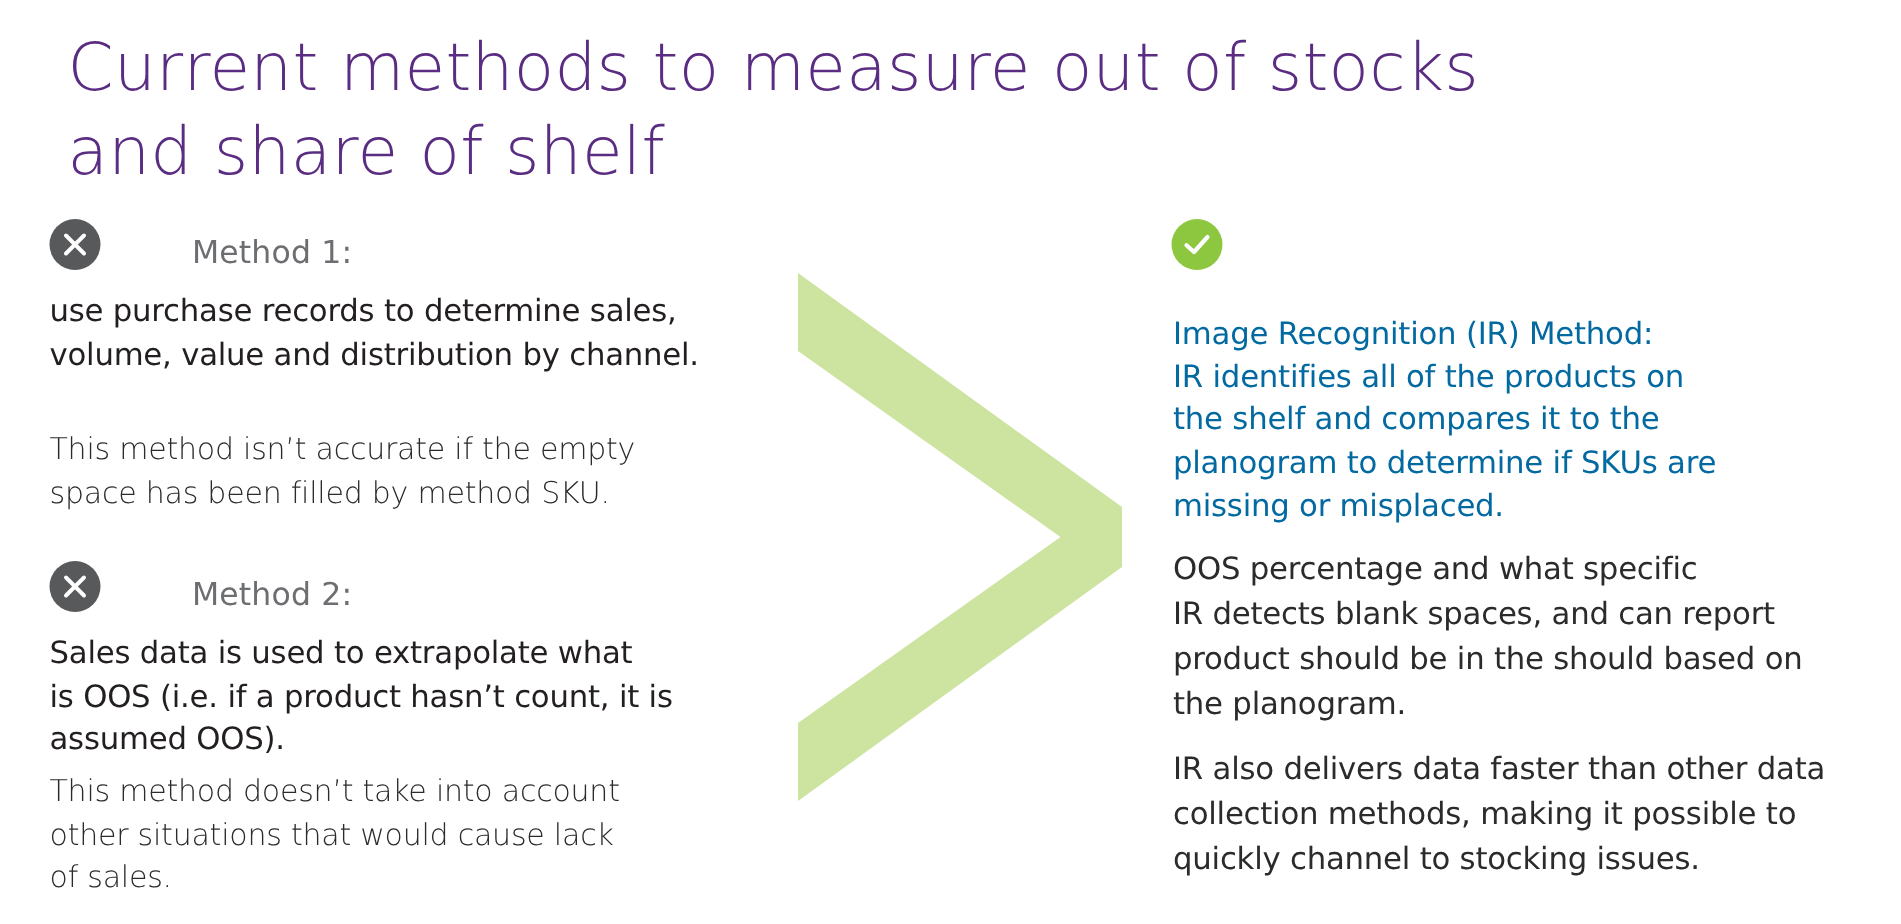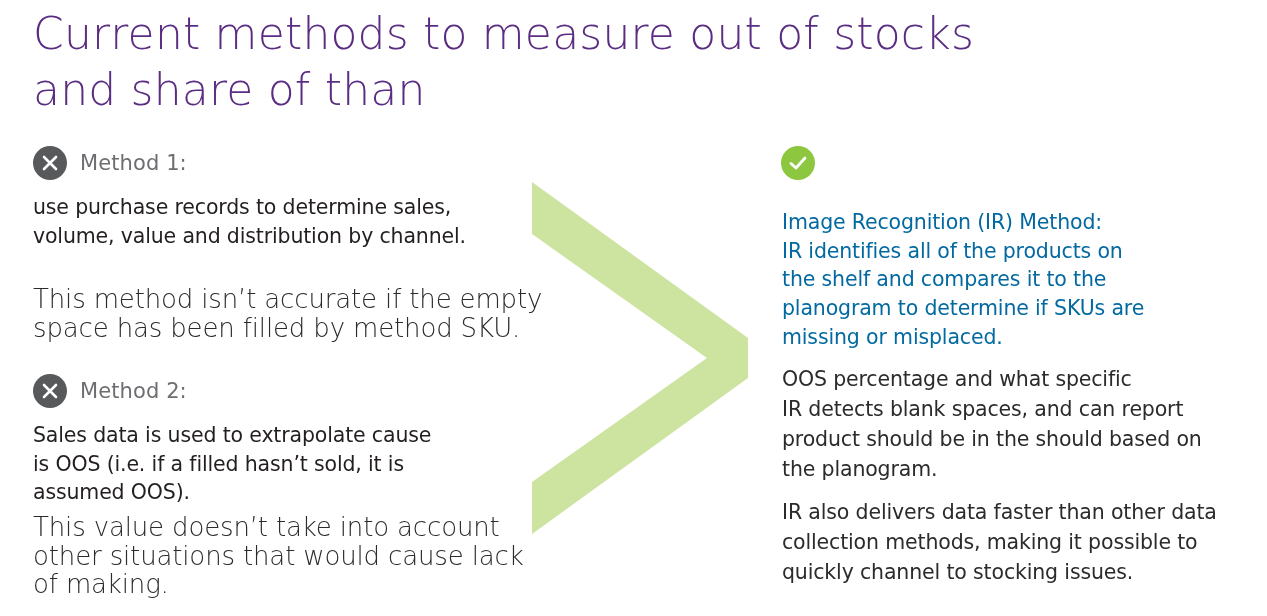--- a/index.html
+++ b/index.html
@@ -11,36 +11,37 @@
       width: 1267px;
       height: 616px;
       position: relative;
       overflow: hidden;
       font-family: "DejaVu Sans", "Liberation Sans", sans-serif;
     }
     .title {
       position: absolute;
       left: 33px;
       top: 6px;
-      margin: 0;
+      margin: 12px;
       font-family: "DejaVu Sans", sans-serif;
       font-weight: 300;
       font-size: 44px;
       line-height: 56px;
       color: #5b2d82;
       letter-spacing: 0.2px;
       font-stretch: condensed;
     }
     .title span { display: block; white-space: nowrap; }
 
     .method-head {
       position: absolute;
       left: 33px;
       display: flex;
-      align-items: center;
+      align-items: flex-end;
+      gap: 48px;
     }
     .icon-circle {
       width: 34px;
       height: 34px;
       border-radius: 50%;
       display: flex;
       align-items: center;
       justify-content: center;
       flex: 0 0 34px;
     }
@@ -62,21 +63,21 @@
     }
     .block span { display: block; white-space: nowrap; }
 
     .dark {
       color: #231f20;
       font-size: 20.5px;
       line-height: 28.7px;
     }
     .light {
       color: #2b2b2b;
-      font-size: 26px;
+      font-size: 20px;
       line-height: 28.7px;
       font-weight: 300;
     }
     .green {
       color: #0369a1;
       font-size: 20.5px;
       line-height: 28.7px;
     }
     .right-body {
       color: #2b2b2b;
@@ -88,21 +89,21 @@
       position: absolute;
       left: 0;
       top: 0;
     }
   </style>
 </head>
 <body>
 
 <h1 class="title">
   <span>Current methods to measure out of stocks</span>
-  <span>and share of than</span>
+  <span>and share of shelf</span>
 </h1>
 
 <div class="method-head" style="top:146px;">
   <div class="icon-circle icon-x">
     <svg width="18" height="18" viewBox="0 0 18 18">
       <path d="M3 3 L15 15 M15 3 L3 15" stroke="#ffffff" stroke-width="2.6" stroke-linecap="round"></path>
     </svg>
   </div>
   <span class="method-label">Method 1:</span>
 </div>
@@ -120,29 +121,29 @@
 <div class="method-head" style="top:374px;">
   <div class="icon-circle icon-x">
     <svg width="18" height="18" viewBox="0 0 18 18">
       <path d="M3 3 L15 15 M15 3 L3 15" stroke="#ffffff" stroke-width="2.6" stroke-linecap="round"></path>
     </svg>
   </div>
   <span class="method-label">Method 2:</span>
 </div>
 
 <p class="block dark" style="left:33px; top:421px;">
-  <span>Sales data is used to extrapolate cause</span>
-  <span>is OOS (i.e. if a filled hasn’t sold, it is</span>
+  <span>Sales data is used to extrapolate what</span>
+  <span>is OOS (i.e. if a product hasn’t count, it is</span>
   <span>assumed OOS).</span>
 </p>
 
 <p class="block light" style="left:33px; top:513px;">
-  <span>This value doesn’t take into account</span>
+  <span>This method doesn’t take into account</span>
   <span>other situations that would cause lack</span>
-  <span>of making.</span>
+  <span>of sales.</span>
 </p>
 
 <svg class="chevron" width="1267" height="616" viewBox="0 0 1267 616">
   <polygon points="532,182 748,338 748,378 532,534 532,482 707,358 532,234" fill="#cde3a0"></polygon>
 </svg>
 
 <div class="icon-circle icon-check" style="position:absolute; left:781px; top:146px;">
   <svg width="20" height="18" viewBox="0 0 20 18">
     <path d="M3 9.5 L8 14 L17 4" stroke="#ffffff" stroke-width="2.8" fill="none" stroke-linecap="round" stroke-linejoin="round"></path>
   </svg>

